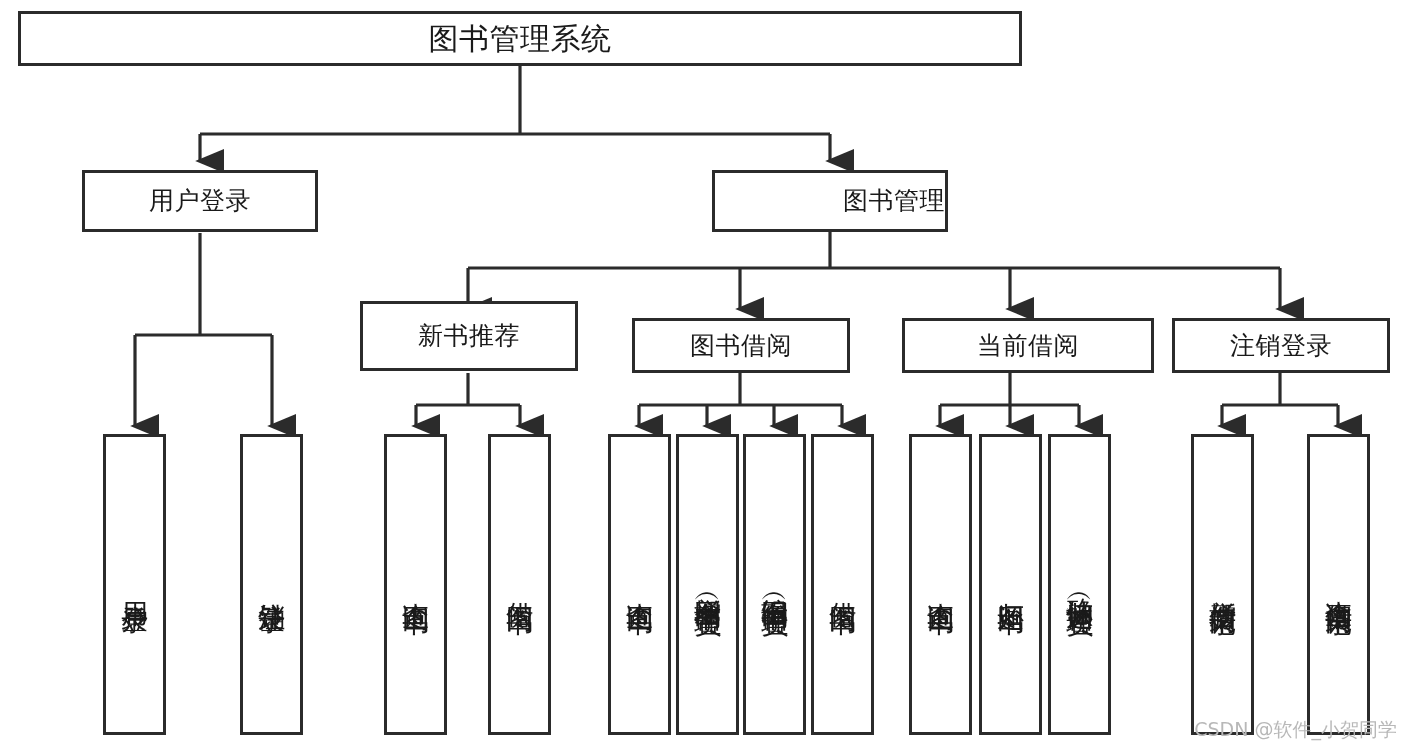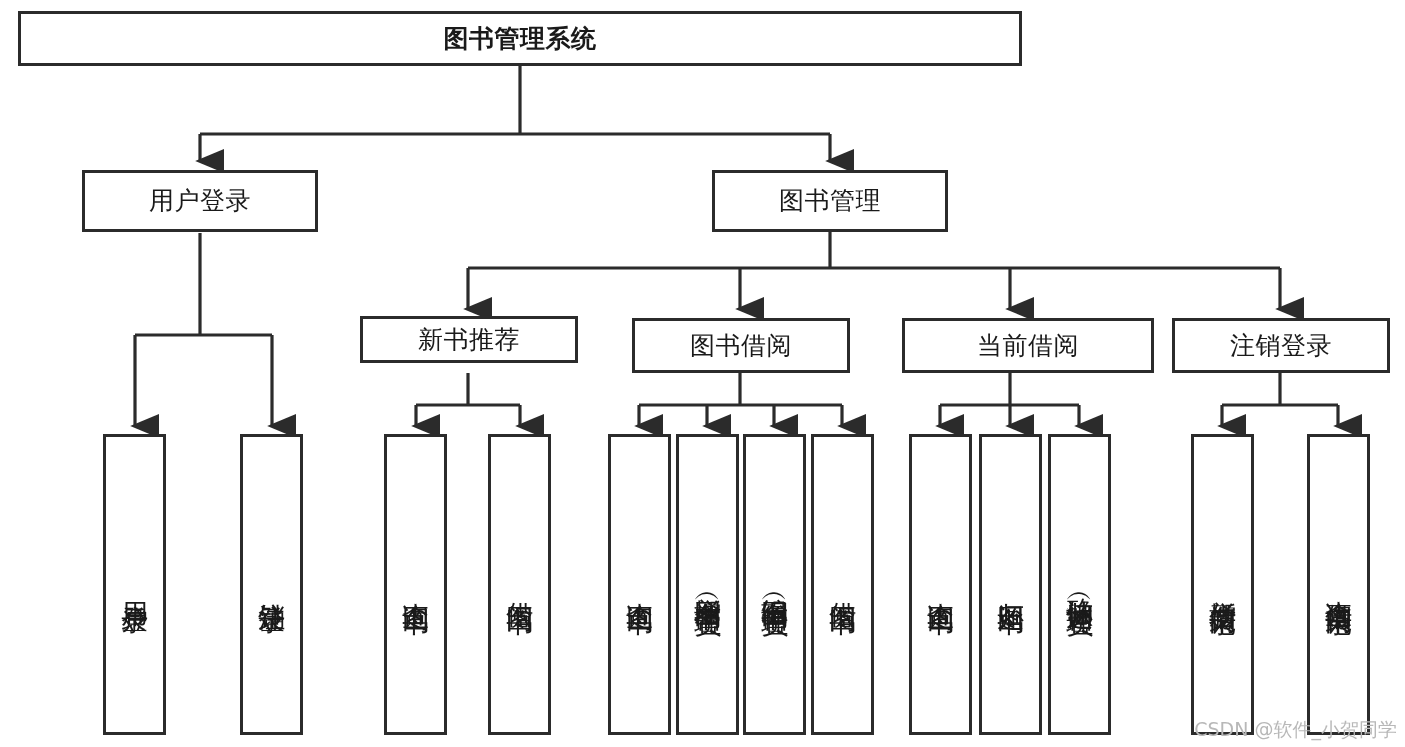--- a/index.html
+++ b/index.html
@@ -42,22 +42,21 @@
     text-align: center;
     white-space: nowrap;
     letter-spacing: 0.5px;
   }
   
   .node.horiz .node-label {
     font-size: 25px;
     writing-mode: horizontal-tb;
   }
   .node.root .node-label {
-    font-size: 25px;
-    font-weight: bold;
+    font-size: 30px;
   }
   
   .node.vert {
     align-items: center;
     justify-content: center;
   }
   .node.vert .node-label {
     writing-mode: vertical-rl;
     text-orientation: upright;
     font-size: 27px;
@@ -133,25 +132,25 @@
     </g>
   </svg>
 
   <div class="node horiz root" style="left:18px; top:11px; width:1004px; height:55px;">
     <span class="node-label">图书管理系统</span>
   </div>
 
   <div class="node horiz" style="left:82px; top:170px; width:236px; height:62px;">
     <span class="node-label">用户登录</span>
   </div>
-  <div class="node horiz" style="left:712px; top:170px; width:236px; height:62px;">
+  <div class="node horiz" style="left:712px; top:170px; width:236px; height:62px;justify-content:flex-end;">
     <span class="node-label">图书管理</span>
   </div>
 
-  <div class="node horiz" style="left:360px; top:316px; width:218px; height:47px;">
+  <div class="node horiz" style="left:360px; top:301px; width:218px; height:70px;">
     <span class="node-label">新书推荐</span>
   </div>
   <div class="node horiz" style="left:632px; top:318px; width:218px; height:55px;">
     <span class="node-label">图书借阅</span>
   </div>
   <div class="node horiz" style="left:902px; top:318px; width:252px; height:55px;">
     <span class="node-label">当前借阅</span>
   </div>
   <div class="node horiz" style="left:1172px; top:318px; width:218px; height:55px;">
     <span class="node-label">注销登录</span>

